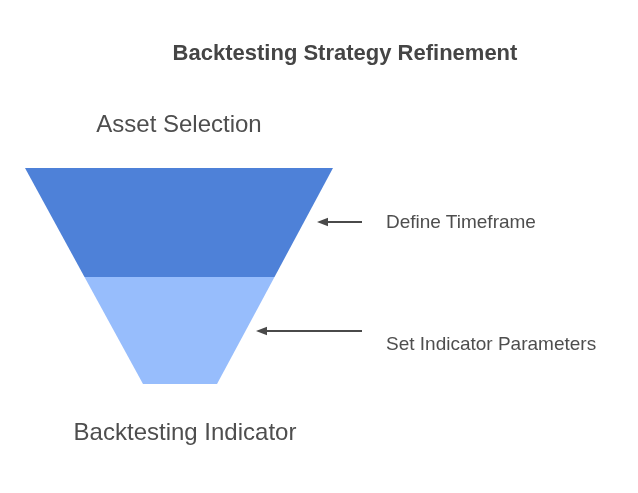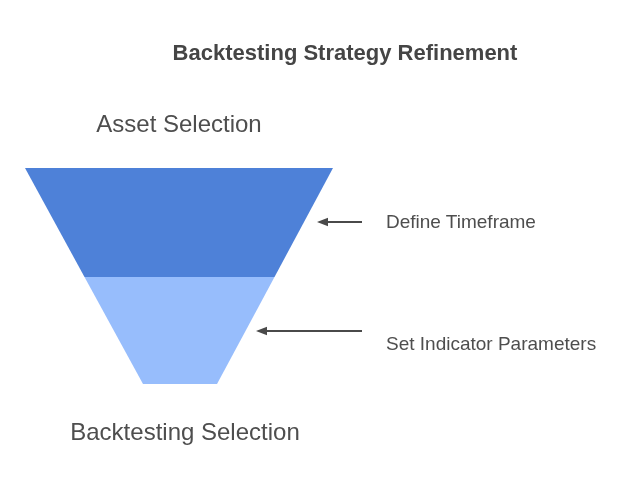--- a/index.html
+++ b/index.html
@@ -96,15 +96,15 @@
       <polygon points="256,331 267,326.8 267,335.2" fill="#4a4a4a"></polygon>
     </g>
   </svg>
 
   <div class="funnel-label label-top">Asset Selection</div>
 
   <div class="stage-label stage-label-1">Define Timeframe</div>
 
   <div class="stage-label stage-label-2">Set Indicator Parameters</div>
 
-  <div class="funnel-label label-bottom">Backtesting Selection</div>
+  <div class="funnel-label label-bottom">Backtesting Indicator</div>
 
 </div>
 
 </body></html>

